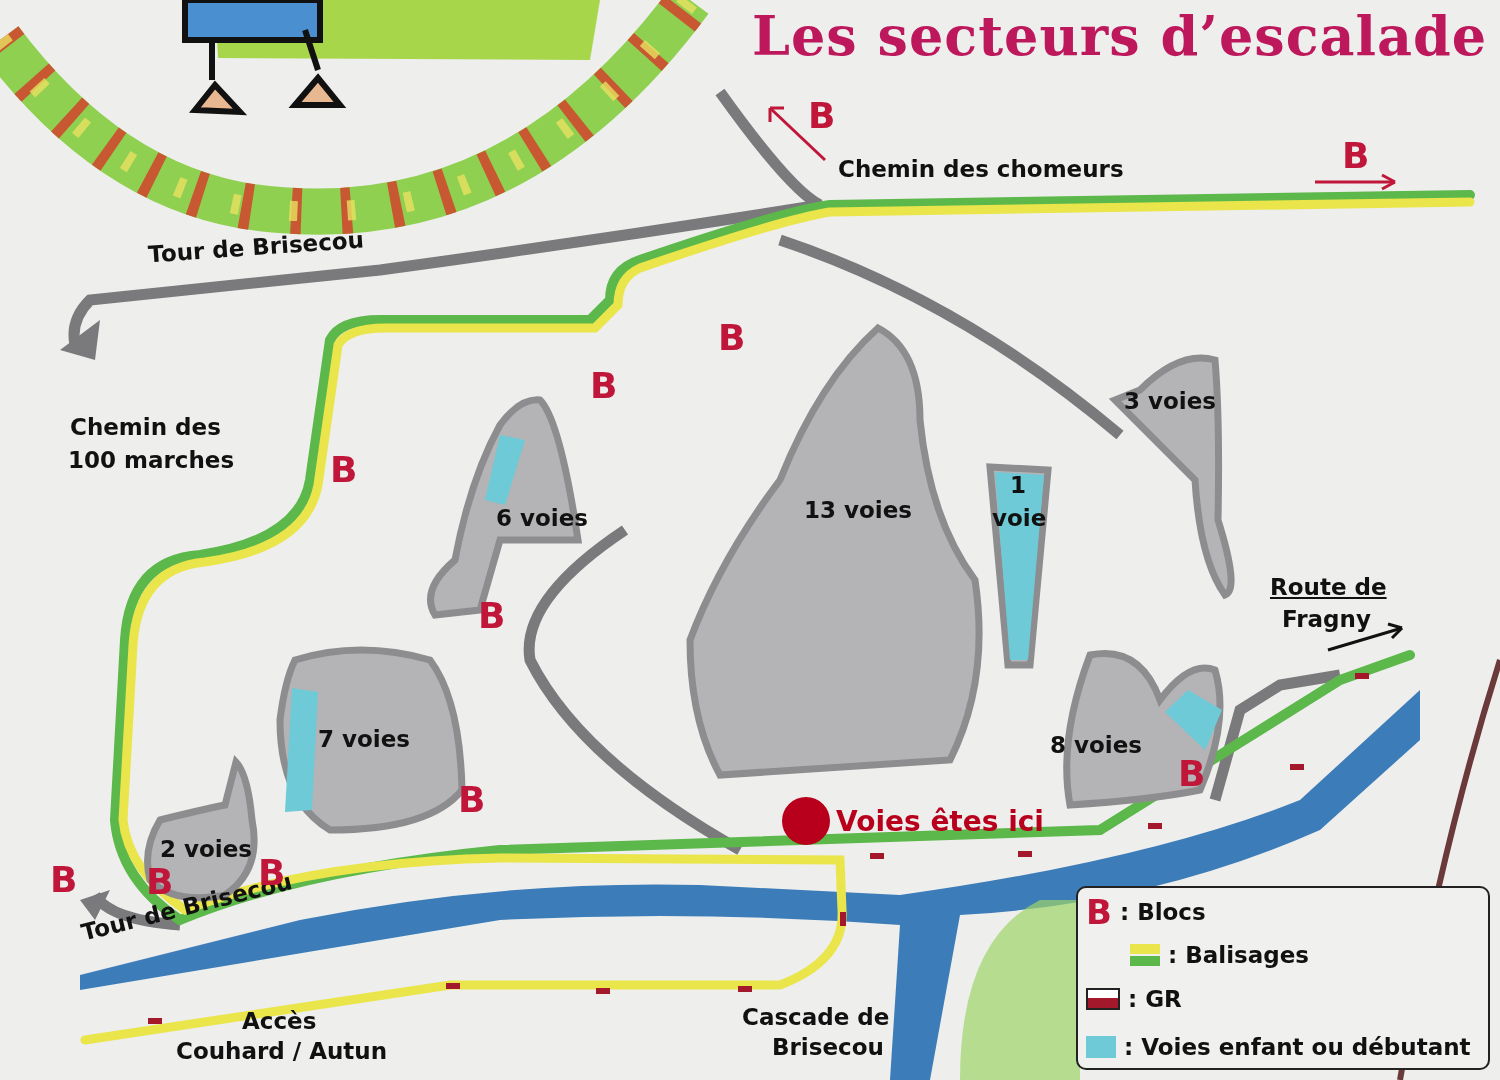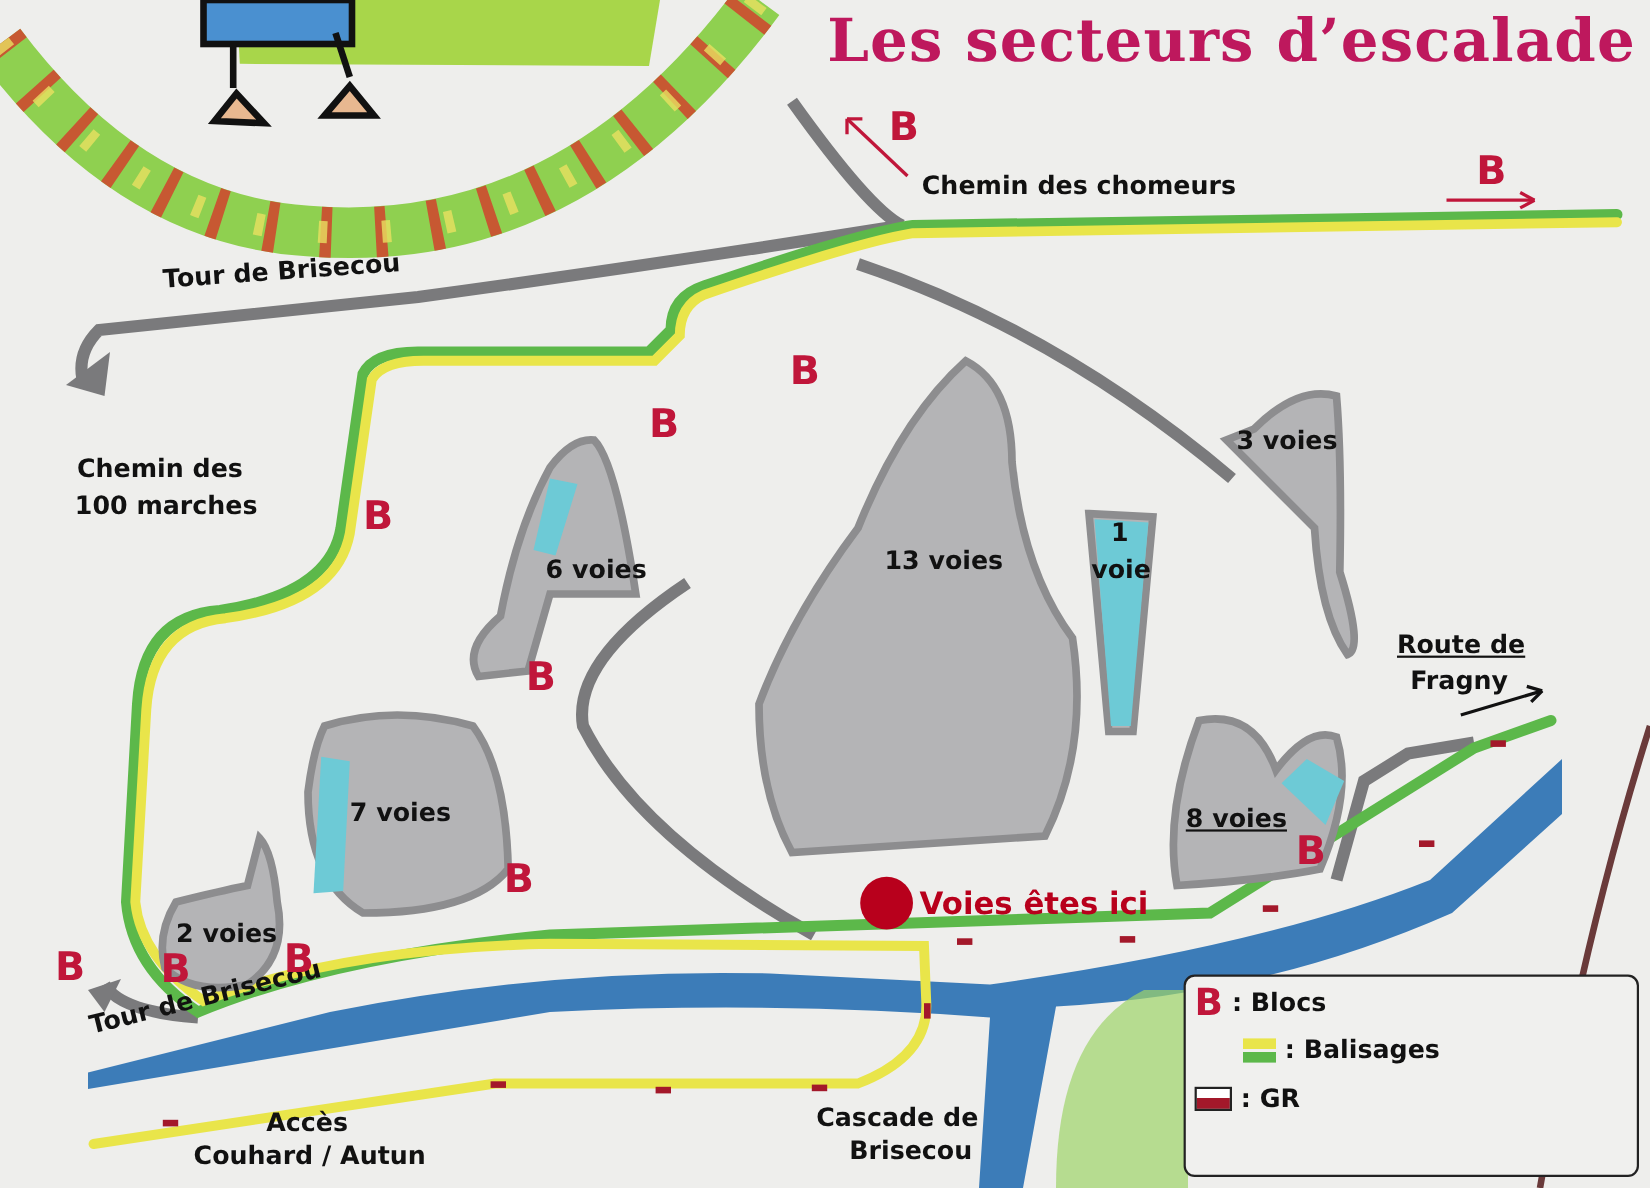--- a/index.html
+++ b/index.html
@@ -111,21 +111,21 @@
 <div class="lbl" style="left:742px;top:1002px;text-align:center;">Cascade de</div>
 <div class="lbl" style="left:772px;top:1032px;">Brisecou</div>
 <div class="lbl" style="left:836px;top:803px;color:#b8001c;font-size:28px;">Voies êtes ici</div>
 
 <div class="lbl" style="left:804px;top:495px;">13 voies</div>
 <div class="lbl" style="left:496px;top:503px;">6 voies</div>
 <div class="lbl" style="left:1010px;top:470px;">1</div>
 <div class="lbl" style="left:992px;top:503px;">voie</div>
 <div class="lbl" style="left:1124px;top:386px;">3 voies</div>
 <div class="lbl" style="left:318px;top:724px;">7 voies</div>
-<div class="lbl" style="left:1078px;top:730px;text-decoration:underline;">8 voies</div>
+<div class="lbl" style="left:1050px;top:730px;">8 voies</div>
 <div class="lbl" style="left:160px;top:834px;">2 voies</div>
 
 <div class="b" style="left:808px;top:98px;">B</div>
 <div class="b" style="left:1342px;top:138px;">B</div>
 <div class="b" style="left:718px;top:320px;">B</div>
 <div class="b" style="left:590px;top:368px;">B</div>
 <div class="b" style="left:330px;top:452px;">B</div>
 <div class="b" style="left:478px;top:598px;">B</div>
 <div class="b" style="left:458px;top:782px;">B</div>
 <div class="b" style="left:1178px;top:756px;">B</div>
@@ -139,13 +139,17 @@
     <span>: Blocs</span>
   </div>
   <div class="lg-row" style="top:54px;margin-left:44px;">
     <span class="swatch" style="background:linear-gradient(#e9e54a 0 45%, transparent 45% 55%, #5cb84a 55%);"></span>
     <span>: Balisages</span>
   </div>
   <div class="lg-row" style="top:98px;">
     <span class="swatch" style="border:2px solid #222;height:18px;background:linear-gradient(#fff 0 45%, #a3182a 45%);"></span>
     <span>: GR</span>
   </div>
+  <div class="lg-row" style="top:146px;">
+    <span class="swatch" style="background:#6dcad6;"></span>
+    <span>: Voies enfant ou débutant</span>
+  </div>
 </div>
 
 </body></html>

